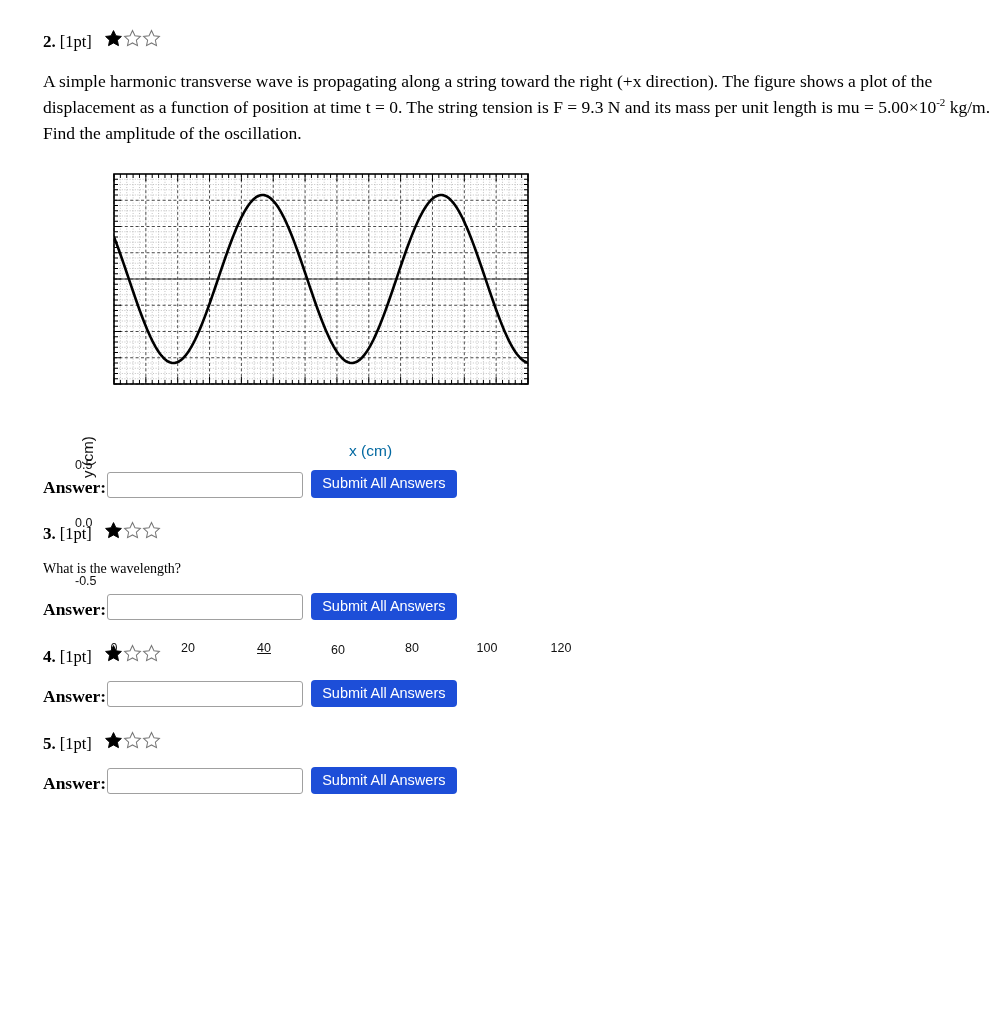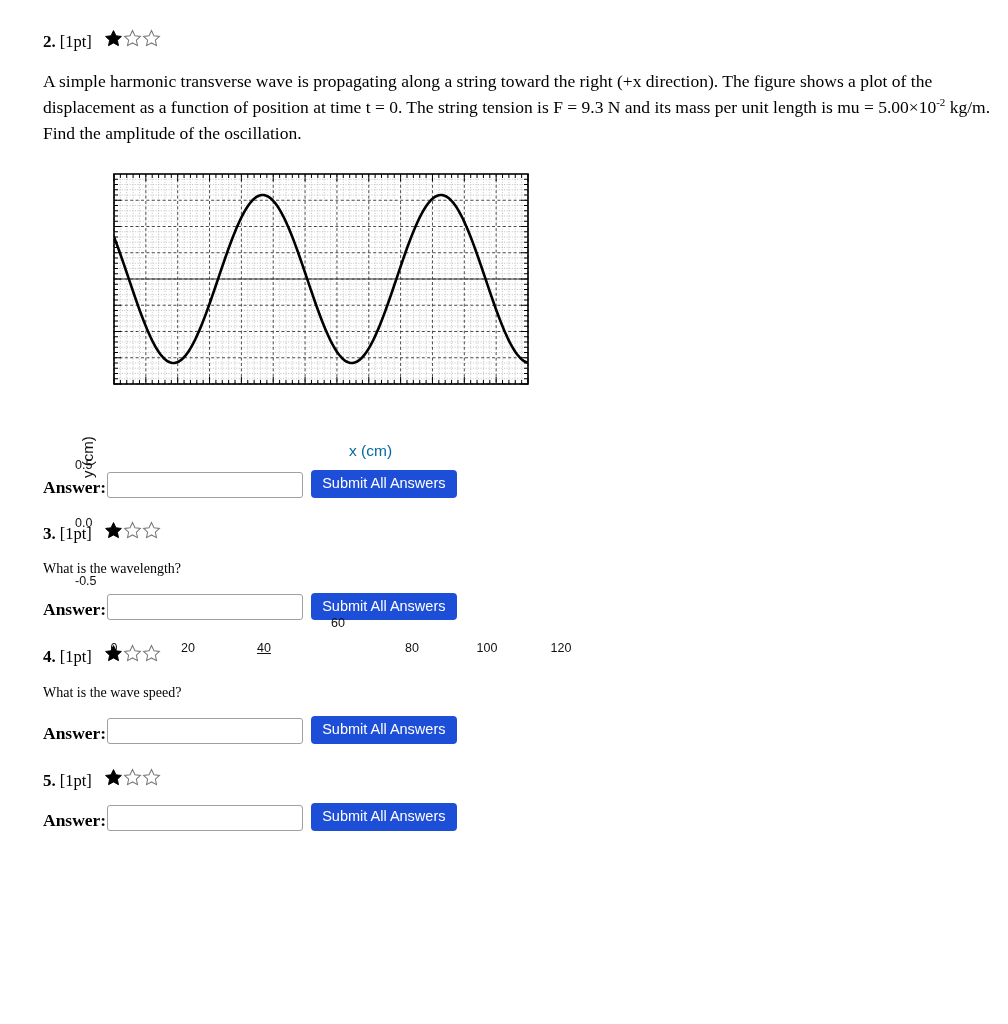--- a/index.html
+++ b/index.html
@@ -194,21 +194,21 @@
       <div class="ylabel">y (cm)</div>
       <div class="xlabel">x (cm)</div>
 
       <div class="ytick" style="left:32px; top:272px;">0.5</div>
       <div class="ytick" style="left:32px; top:330px;">0.0</div>
       <div class="ytick" style="left:32px; top:388px;">-0.5</div>
 
       <div class="xtick" style="left:56px; top:455px;">0</div>
       <div class="xtick" style="left:130px; top:455px;">20</div>
       <div class="xtick" style="left:206px; top:455px;text-decoration:underline;">40</div>
-      <div class="xtick" style="left:280px; top:430px;">60</div>
+      <div class="xtick" style="left:280px; top:457px;">60</div>
       <div class="xtick" style="left:354px; top:455px;">80</div>
       <div class="xtick" style="left:429px; top:455px;text-align:center;">100</div>
       <div class="xtick" style="left:503px; top:455px;">120</div>
 
       <svg class="plot" width="620" height="290" style="position:absolute; left:0; top:-30px;" viewBox="0 0 620 290">
         <defs>
           <clipPath id="plotclip">
               <rect x="71" y="18" width="414" height="210"></rect>
             </clipPath>
         </defs>
@@ -598,21 +598,20 @@
             <polygon points="12,2 15.1,8.6 22,9.4 16.9,14.2 18.3,21 12,17.6 5.7,21 7.1,14.2 2,9.4 8.9,8.6" fill="#000" stroke="#000" stroke-width="1.2"></polygon>
           </svg>
         <svg class="star" viewBox="0 0 24 24">
             <polygon points="12,2 15.1,8.6 22,9.4 16.9,14.2 18.3,21 12,17.6 5.7,21 7.1,14.2 2,9.4 8.9,8.6" fill="#fff" stroke="#777" stroke-width="1.3"></polygon>
           </svg>
         <svg class="star" viewBox="0 0 24 24">
             <polygon points="12,2 15.1,8.6 22,9.4 16.9,14.2 18.3,21 12,17.6 5.7,21 7.1,14.2 2,9.4 8.9,8.6" fill="#fff" stroke="#777" stroke-width="1.3"></polygon>
           </svg>
       </span>
     </div>
-    <div class="qtext-short">What is the wave speed?</div>
     <div class="answer-row">
       <span class="answer-label">Answer:</span>
       <input class="answer-input" type="text" value="" style="">
       <button class="submit-btn">Submit All Answers</button>
     </div>
   </div>
 
   <div class="qblock" style="margin-top:23px;">
     <div class="qhead">
       <span class="qnum">5.</span>

